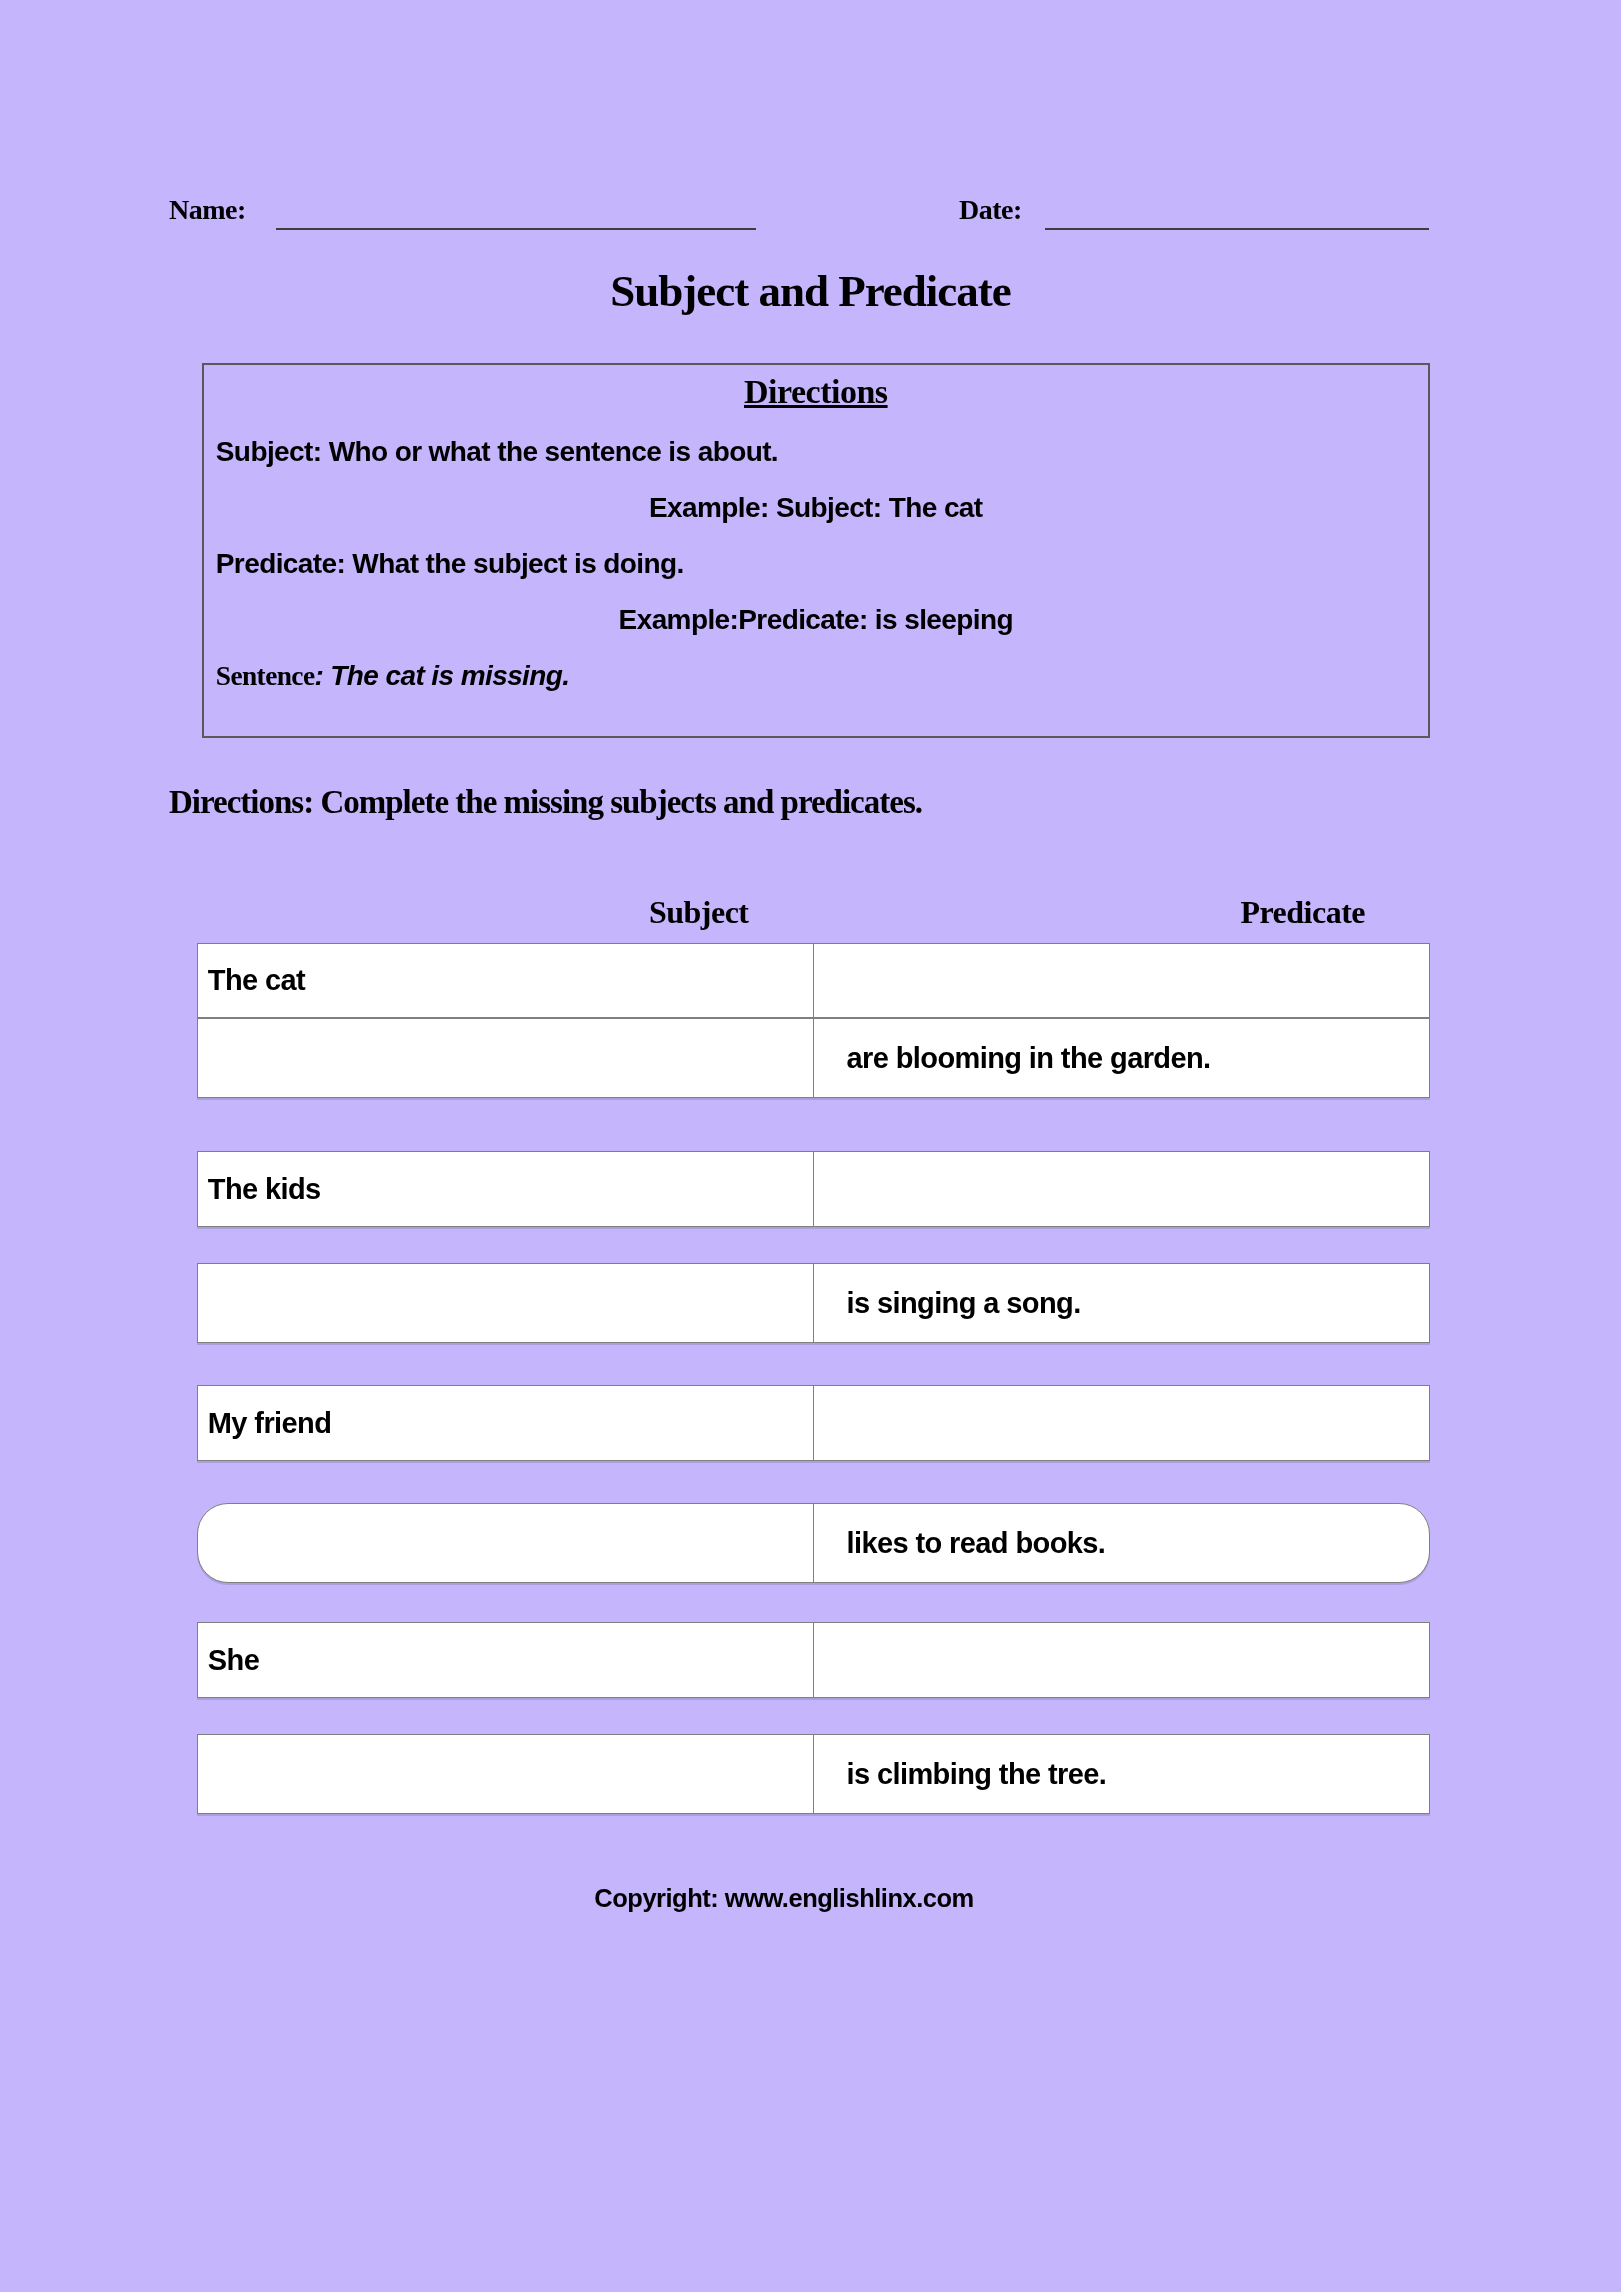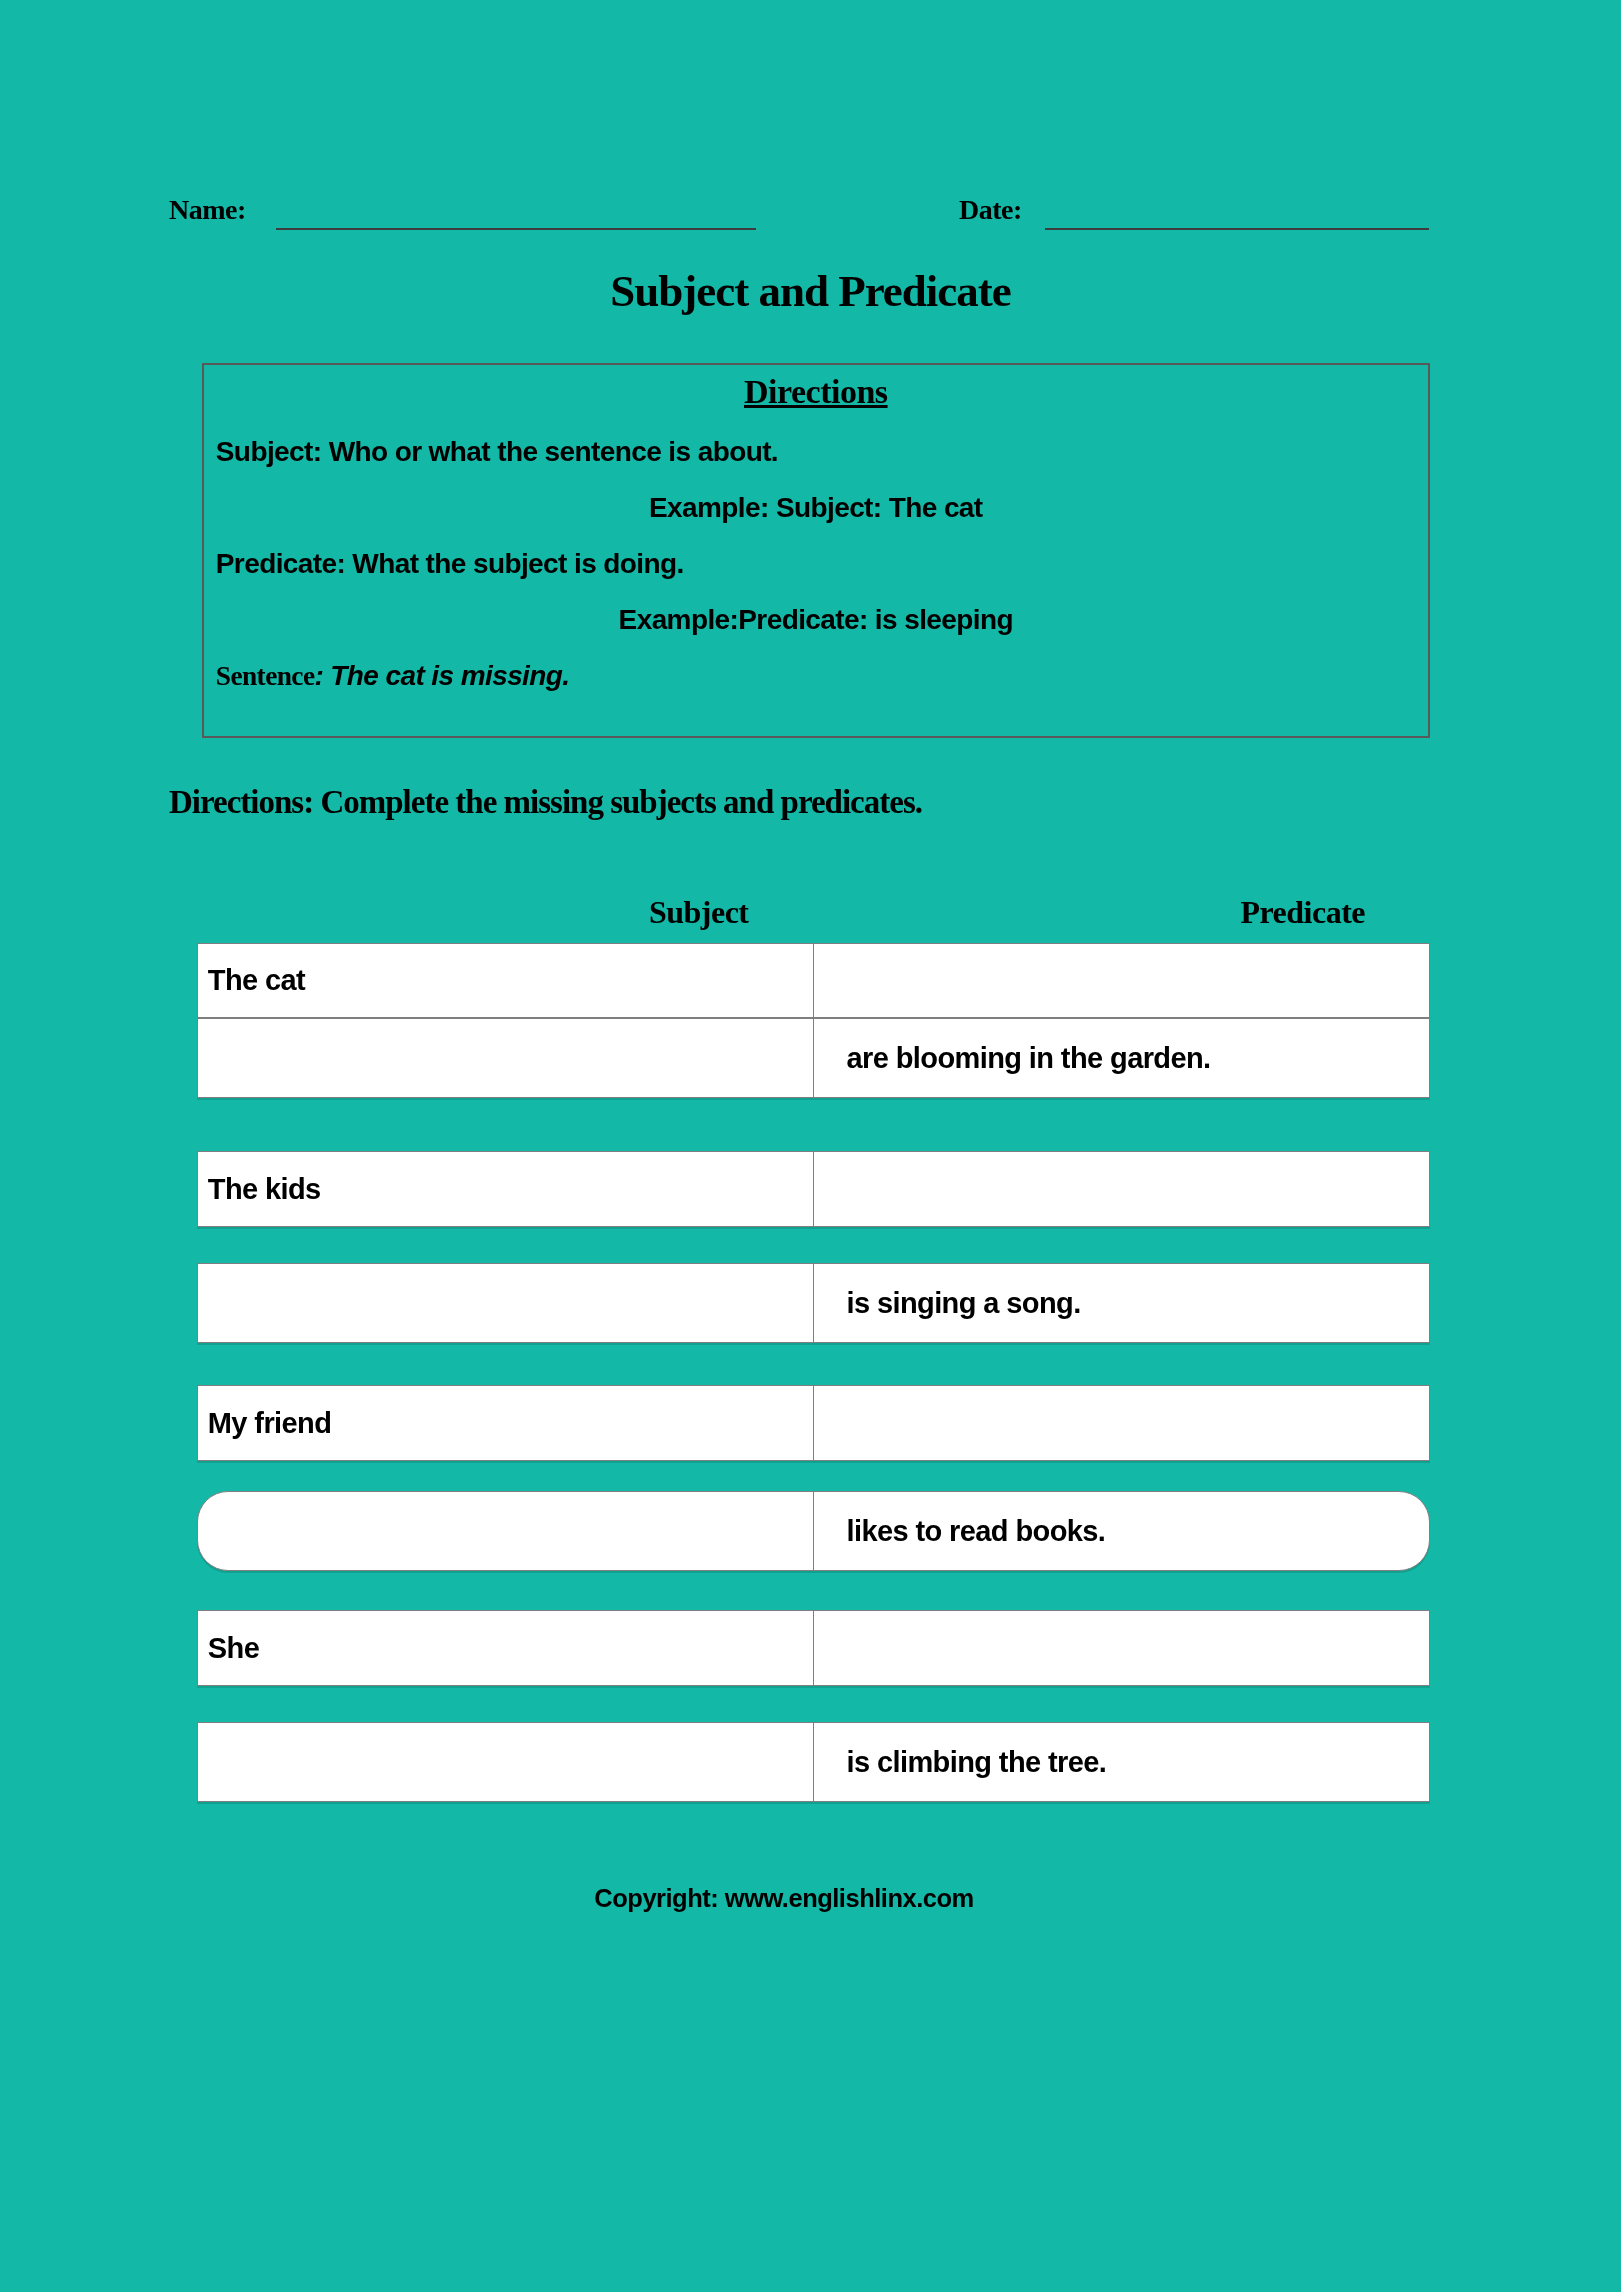--- a/index.html
+++ b/index.html
@@ -1,20 +1,20 @@
 <!DOCTYPE html>
 <html><head>
 <meta charset="utf-8">
 <style>
   html,body{margin:0;padding:0;background:#ffffff;}
   #page{
     position:relative;
     width:1621px;
     height:2293px;
-    background:#14b8a6;
+    background:#c4b5fd;
     color:#000000;
     font-family:"Liberation Sans", sans-serif;
     overflow:hidden;
   }
   .sans{font-family:"Liberation Sans", sans-serif;}
 
   
   .hdr-label{
     position:absolute;
     font-family:"Liberation Serif", serif;
@@ -192,21 +192,21 @@
     <div class="row" style="height:74px;margin-bottom:36px;">
       <div class="cell subject">The kids</div>
       <div class="cell predicate"></div>
     </div>
 
     <div class="row" style="height:78px;margin-bottom:42px;">
       <div class="cell subject"></div>
       <div class="cell predicate">is singing a song.</div>
     </div>
 
-    <div class="row" style="height:74px;margin-bottom:30px;">
+    <div class="row" style="height:74px;margin-bottom:42px;">
       <div class="cell subject">My friend</div>
       <div class="cell predicate"></div>
     </div>
 
     <div class="row" style="height:78px;margin-bottom:39px;border-radius:31px;">
       <div class="cell subject"></div>
       <div class="cell predicate">likes to read books.</div>
     </div>
 
     <div class="row" style="height:74px;margin-bottom:36px;">

